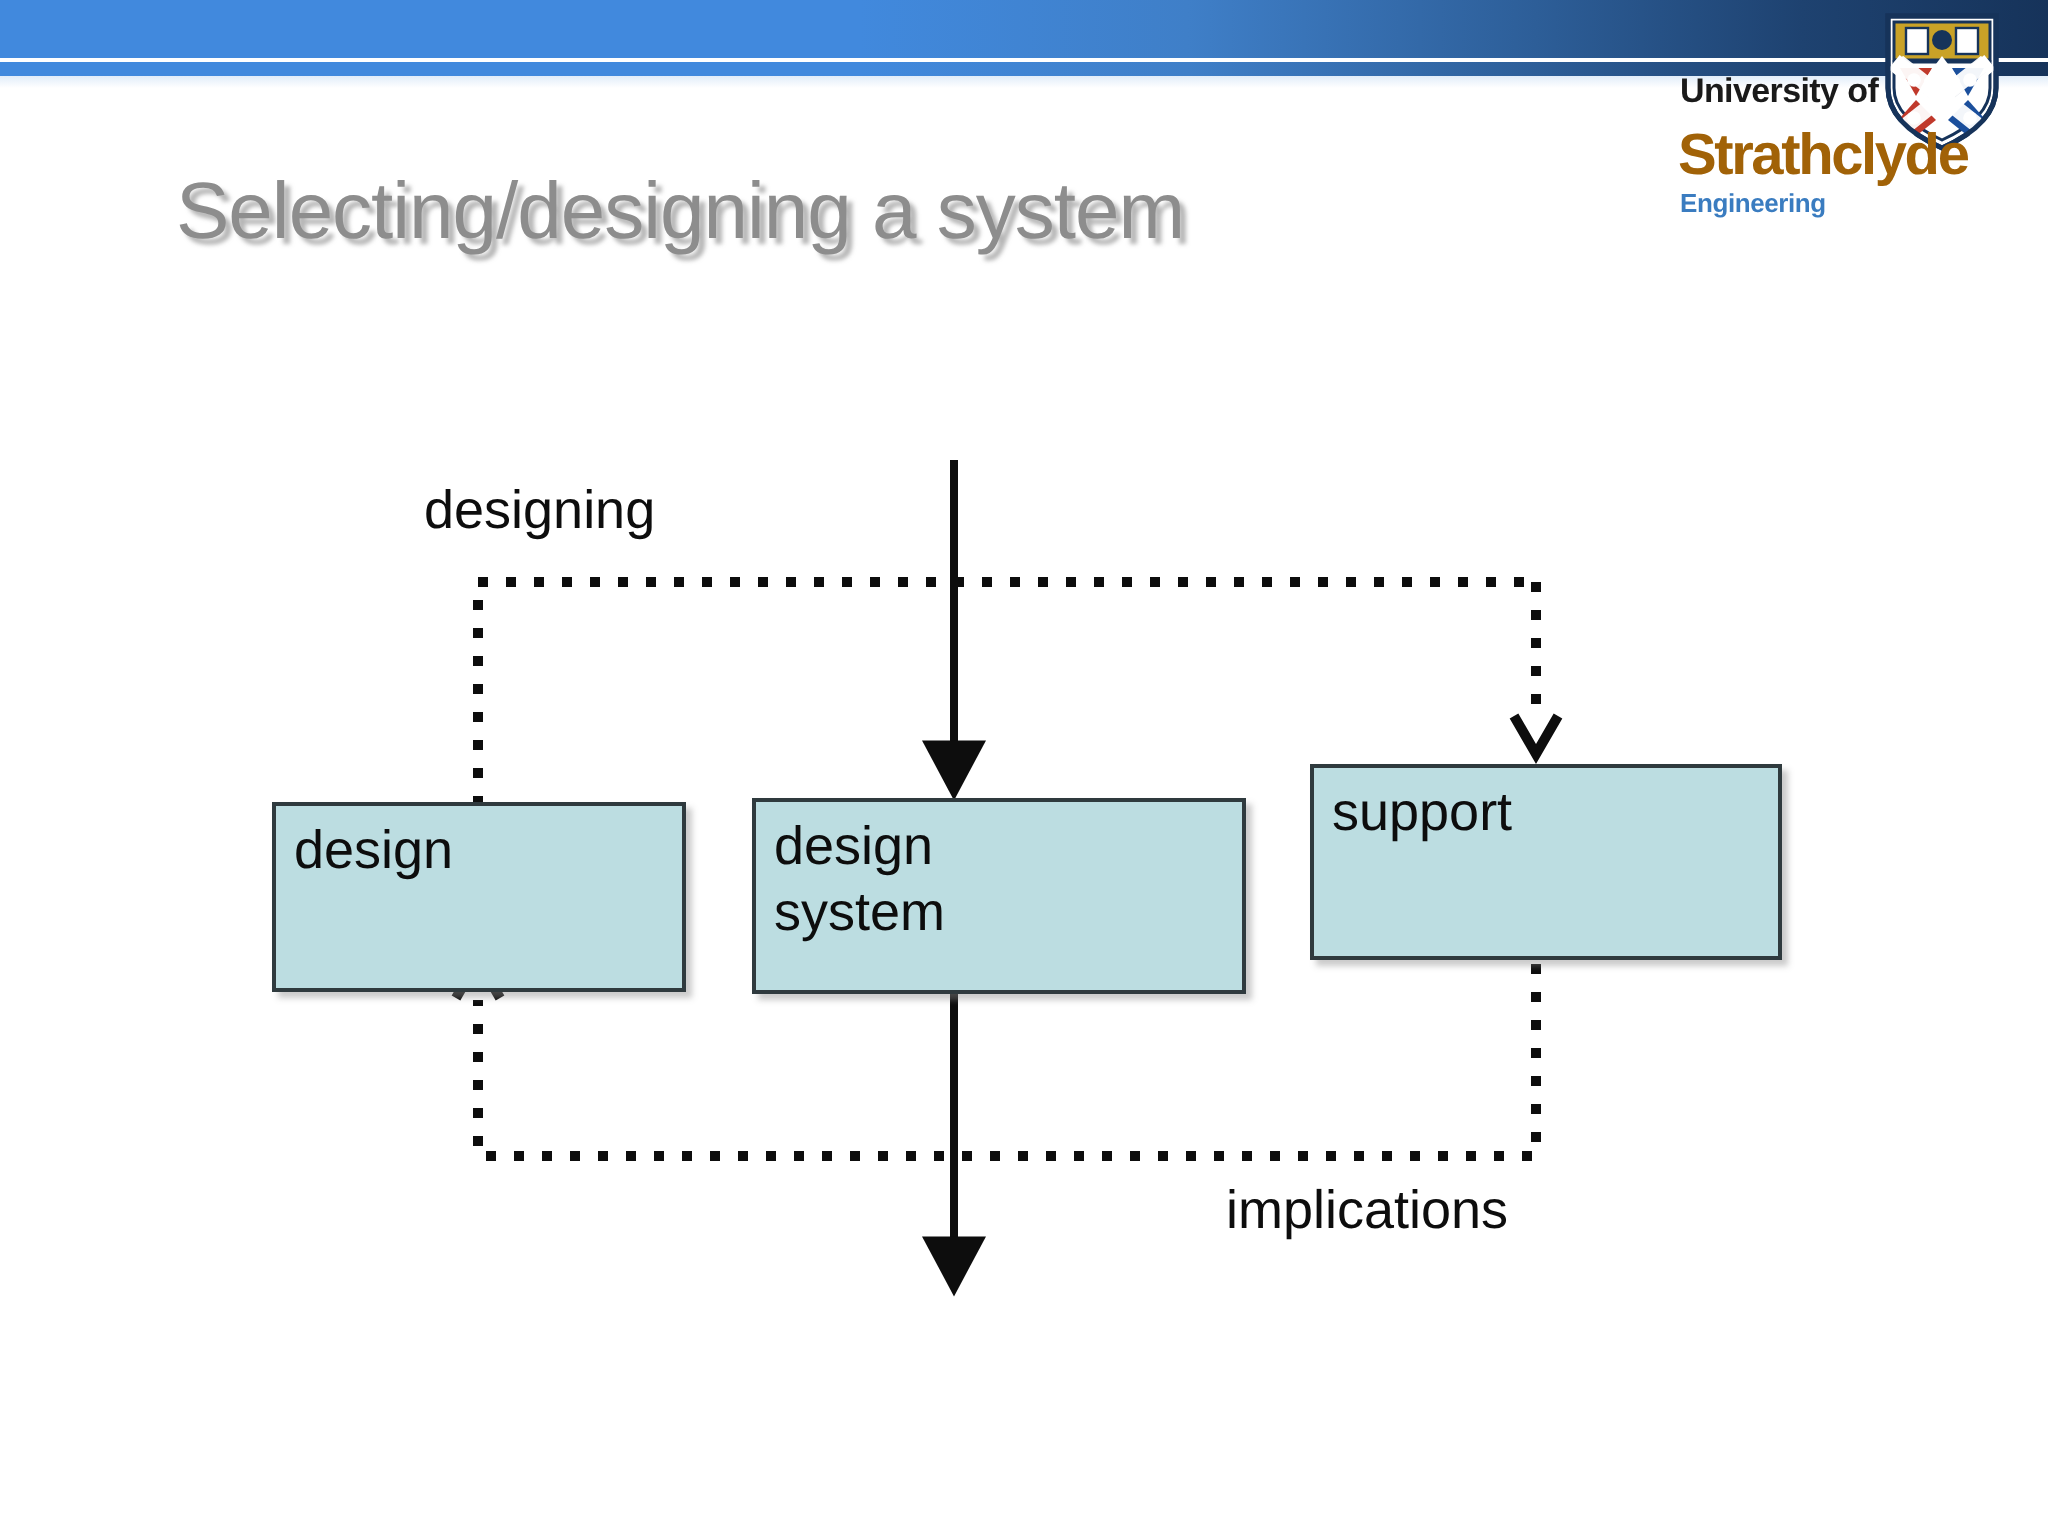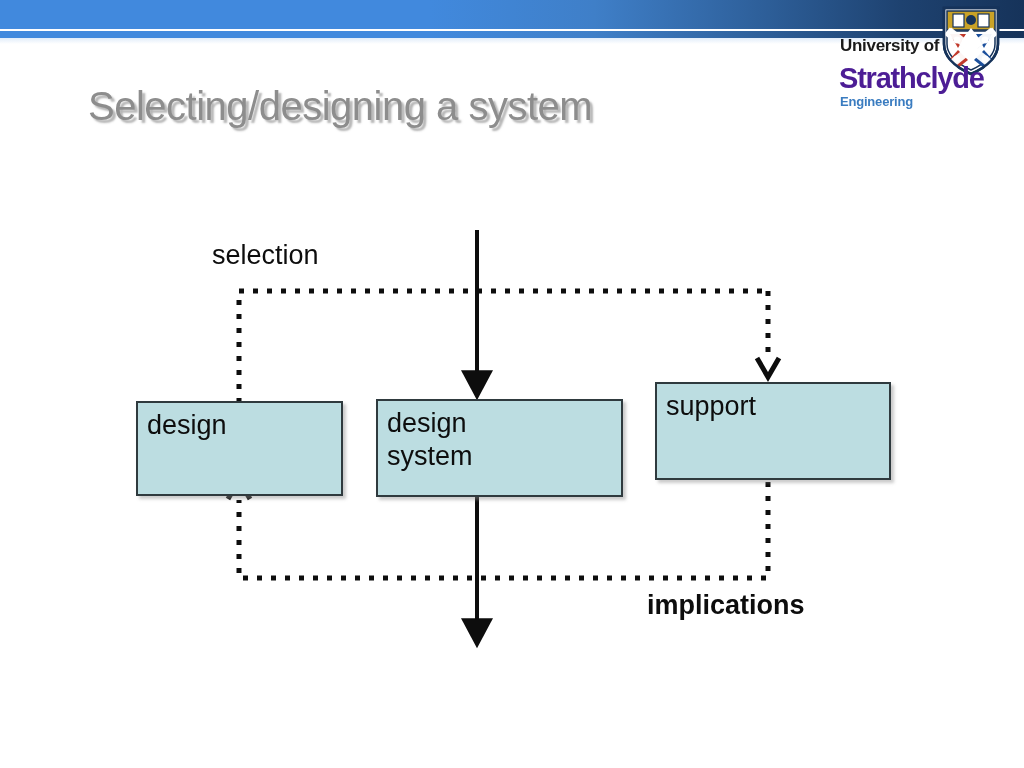--- a/index.html
+++ b/index.html
@@ -74,21 +74,21 @@
     color: #1a1a1a;
     letter-spacing: -0.3px;
     white-space: nowrap;
   }
   #logo-strath {
     position: absolute;
     left: 13px;
     top: 58px;
     font-size: 29px;
     font-weight: bold;
-    color: #4c1d95;
+    color: #a16207;
     letter-spacing: -1.2px;
     white-space: nowrap;
   }
   #logo-eng {
     position: absolute;
     left: 14px;
     top: 90px;
     font-size: 13px;
     font-weight: bold;
     color: #3a7cc0;
@@ -134,21 +134,21 @@
   #box-design-process   { left: 376px; top: 399px; width: 247px; height: 98px; }
   #box-support-env      { left: 655px; top: 382px; width: 236px; height: 98px; }
 
   .edge-label {
     position: absolute;
     font-size: 27px;
     color: #0d0d0d;
     white-space: nowrap;
   }
   #label-selection    { left: 212px; top: 240px; }
-  #label-implications { left: 647px; top: 590px; font-weight: bold; }
+  #label-implications { left: 613px; top: 590px; }
 </style>
 </head>
 <body>
 
 <div id="banner"></div>
 <div id="banner-gap"></div>
 <div id="banner-rule"></div>
 <div id="banner-fade"></div>
 
 <div id="logo">
@@ -211,14 +211,14 @@
 
 <div class="node-box" id="box-design-process">
   <span class="node-line">design</span>
   <span class="node-line">system</span>
 </div>
 
 <div class="node-box" id="box-support-env">
   <span class="node-line">support</span>
 </div>
 
-<div class="edge-label" id="label-selection">selection</div>
+<div class="edge-label" id="label-selection">designing</div>
 <div class="edge-label" id="label-implications">implications</div>
 
 </body></html>

